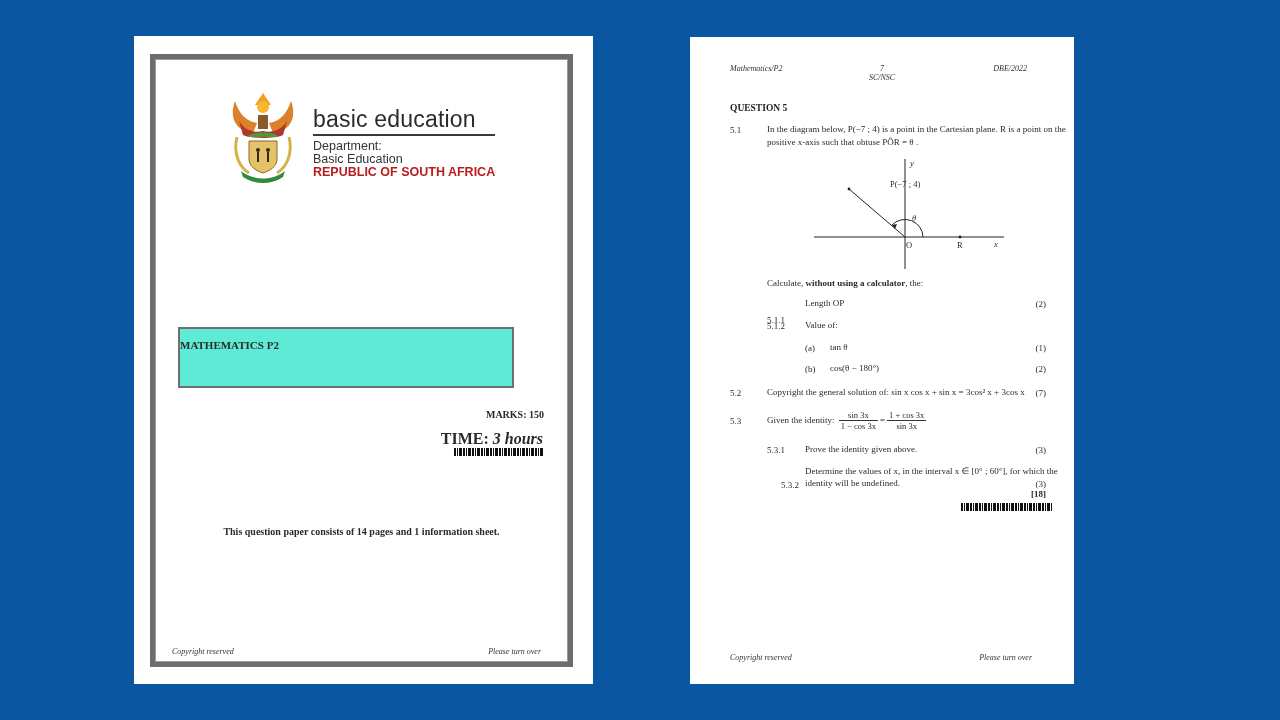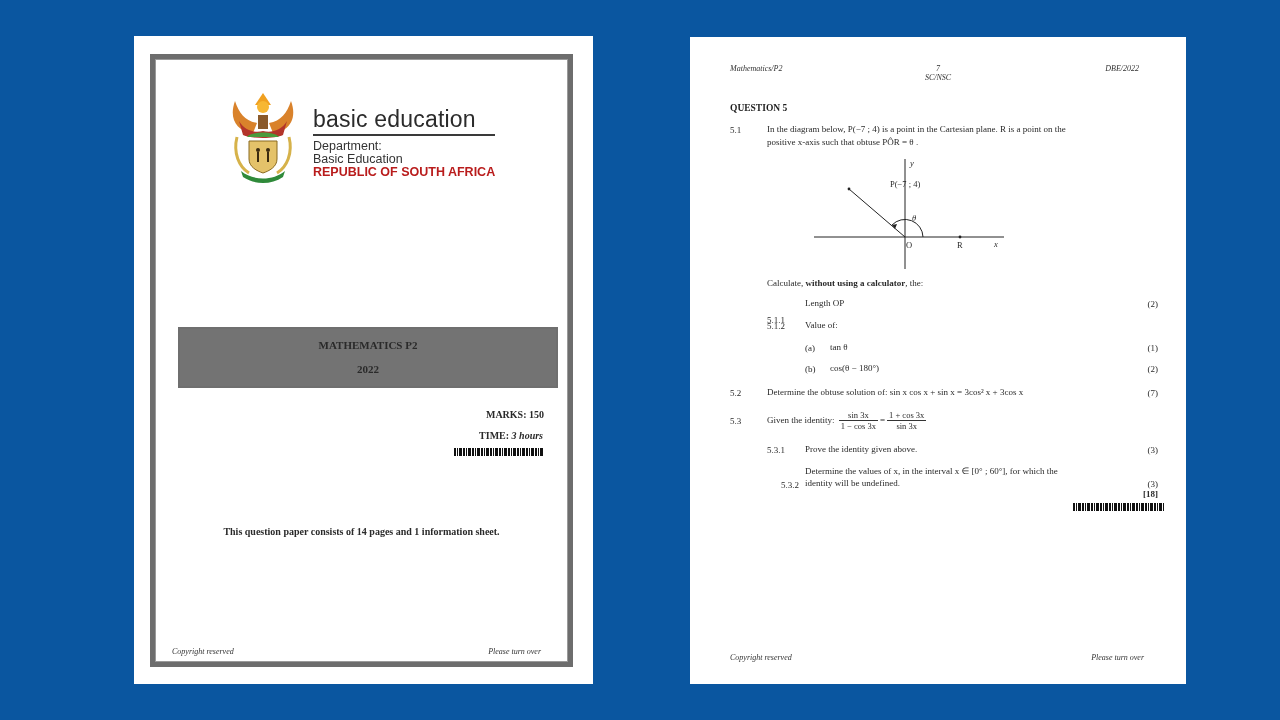--- a/index.html
+++ b/index.html
@@ -1,21 +1,21 @@
 <!DOCTYPE html>
 <html><head>
 <meta charset="utf-8">
 <style>
   * { box-sizing: border-box; margin: 0; padding: 0; }
   html, body { width: 1280px; height: 720px; overflow: hidden; }
   body { background: #0a56a0; position: relative; font-family: "Liberation Serif", serif; color: #1a1a1a; }
 
   .page { position: absolute; background: #ffffff; }
   #cover { left: 134px; top: 36px; width: 459px; height: 648px; padding-left: 24px; }
-  #inner { left: 690px; top: 37px; width: 496px; height: 647px; }
+  #inner { left: 690px; top: 37px; width: 384px; height: 647px; }
 
   
   .cover-frame {
     position: absolute; left: 16px; top: 18px; width: 423px; height: 613px;
     border: 5px solid #6d6d6d; box-shadow: inset 0 0 0 1px #9a9a9a;
   }
   .crest { position: absolute; left: 70px; top: 28px; width: 76px; height: 96px; }
   .brand { position: absolute; left: 158px; top: 46px; }
   .brand-title {
     font-family: "Liberation Sans", sans-serif; font-size: 23px; color: #2b2b2b;
@@ -24,29 +24,29 @@
   .brand-rule { width: 182px; height: 2px; background: #3a3a3a; margin-top: 1px; }
   .brand-line { font-family: "Liberation Sans", sans-serif; font-size: 12.5px; color: #333; line-height: 13px; }
   .brand-line.first { margin-top: 4px; }
   .brand-line.bold { font-weight: bold; font-size: 12.5px; color: #b91c1c; }
 
   .exam-title {
     position: absolute; left: 0; width: 100%; top: 178px; text-align: center;
     font-weight: bold; font-size: 12px; line-height: 15px; color: #2a2a2a; letter-spacing: 0.2px;
   }
   .subject-box {
-    position: absolute; left: 23px; top: 268px; width: 380px; height: 61px;
-    background: #737373; border: 2px solid #6f6f6f; text-align: center;
+    position: absolute; left: 23px; top: 268px; width: 336px; height: 61px;
+    background: #5eead4; border: 2px solid #6f6f6f; 
     font-weight: bold; font-size: 11px; color: #2a2a2a;
   }
   .subject-box .s1 { margin-top: 10px; }
   .subject-box .s2 { margin-top: 12px; }
 
   .marks { position: absolute; right: 24px; top: 350px; font-weight: bold; font-size: 10px; color: #2a2a2a; }
-  .time { position: absolute; right: 25px; top: 371px; font-weight: bold; font-size: 10px; color: #2a2a2a; }
+  .time { position: absolute; right: 25px; top: 371px; font-weight: bold; font-size: 16px; color: #2a2a2a; }
   .time i { font-weight: bold; }
   .barcode { position: absolute; height: 8px; background: repeating-linear-gradient(90deg, #111 0 2px, #fff 2px 3px, #111 3px 4px, #fff 4px 5px, #111 5px 8px, #fff 8px 9px); }
   .cover-barcode { right: 24px; top: 389px; width: 90px; }
 
   .consists { position: absolute; left: 0; width: 100%; top: 467px; text-align: center; font-weight: bold; font-size: 10px; color: #2a2a2a; }
   .foot { position: absolute; font-style: italic; font-size: 8px; color: #333; }
   .cover-foot-l { left: 17px; top: 588px; }
   .cover-foot-r { right: 27px; top: 588px; }
 
   
@@ -93,21 +93,20 @@
       <div class="brand-title">basic education</div>
       <div class="brand-rule"></div>
       <div class="brand-line first">Department:</div>
       <div class="brand-line">Basic Education</div>
       <div class="brand-line bold">REPUBLIC OF SOUTH AFRICA</div>
     </div>
 
 
     <div class="subject-box">
       <div class="s1">MATHEMATICS P2</div>
-      <div class="s2">2022</div>
     </div>
 
     <div class="marks">MARKS: 150</div>
     <div class="time">
       <span>TIME:</span>
       <i>3 hours</i>
     </div>
     <div class="barcode cover-barcode"></div>
 
     <div class="consists">This question paper consists of 14 pages and 1 information sheet.</div>
@@ -162,21 +161,21 @@
 
   <div class="num" style="left:115px; top:306px;">(a)</div>
   <div class="txt" style="left:140px; top:304px;">tan θ</div>
   <div class="mark" style="top:306px;">(1)</div>
 
   <div class="num" style="left:115px; top:327px;">(b)</div>
   <div class="txt" style="left:140px; top:325px;">cos(θ − 180°)</div>
   <div class="mark" style="top:327px;">(2)</div>
 
   <div class="num" style="left:40px; top:351px;">5.2</div>
-  <div class="txt" style="left:77px; top:349px;">Determine the obtuse solution of:  sin x cos x + sin x = 3cos² x + 3cos x</div>
+  <div class="txt" style="left:77px; top:349px;">Copyright the general solution of:  sin x cos x + sin x = 3cos² x + 3cos x</div>
   <div class="mark" style="top:351px;">(7)</div>
 
   <div class="num" style="left:40px; top:379px;">5.3</div>
   <div class="txt" style="left:77px; top:372px; line-height:22px;">
     <span>Given the identity:</span>
     <span class="frac">
       <span class="n">sin 3x</span>
       <span class="d">1 − cos 3x</span>
     </span><span>=</span><span class="frac">
       <span class="n">1 + cos 3x</span>

